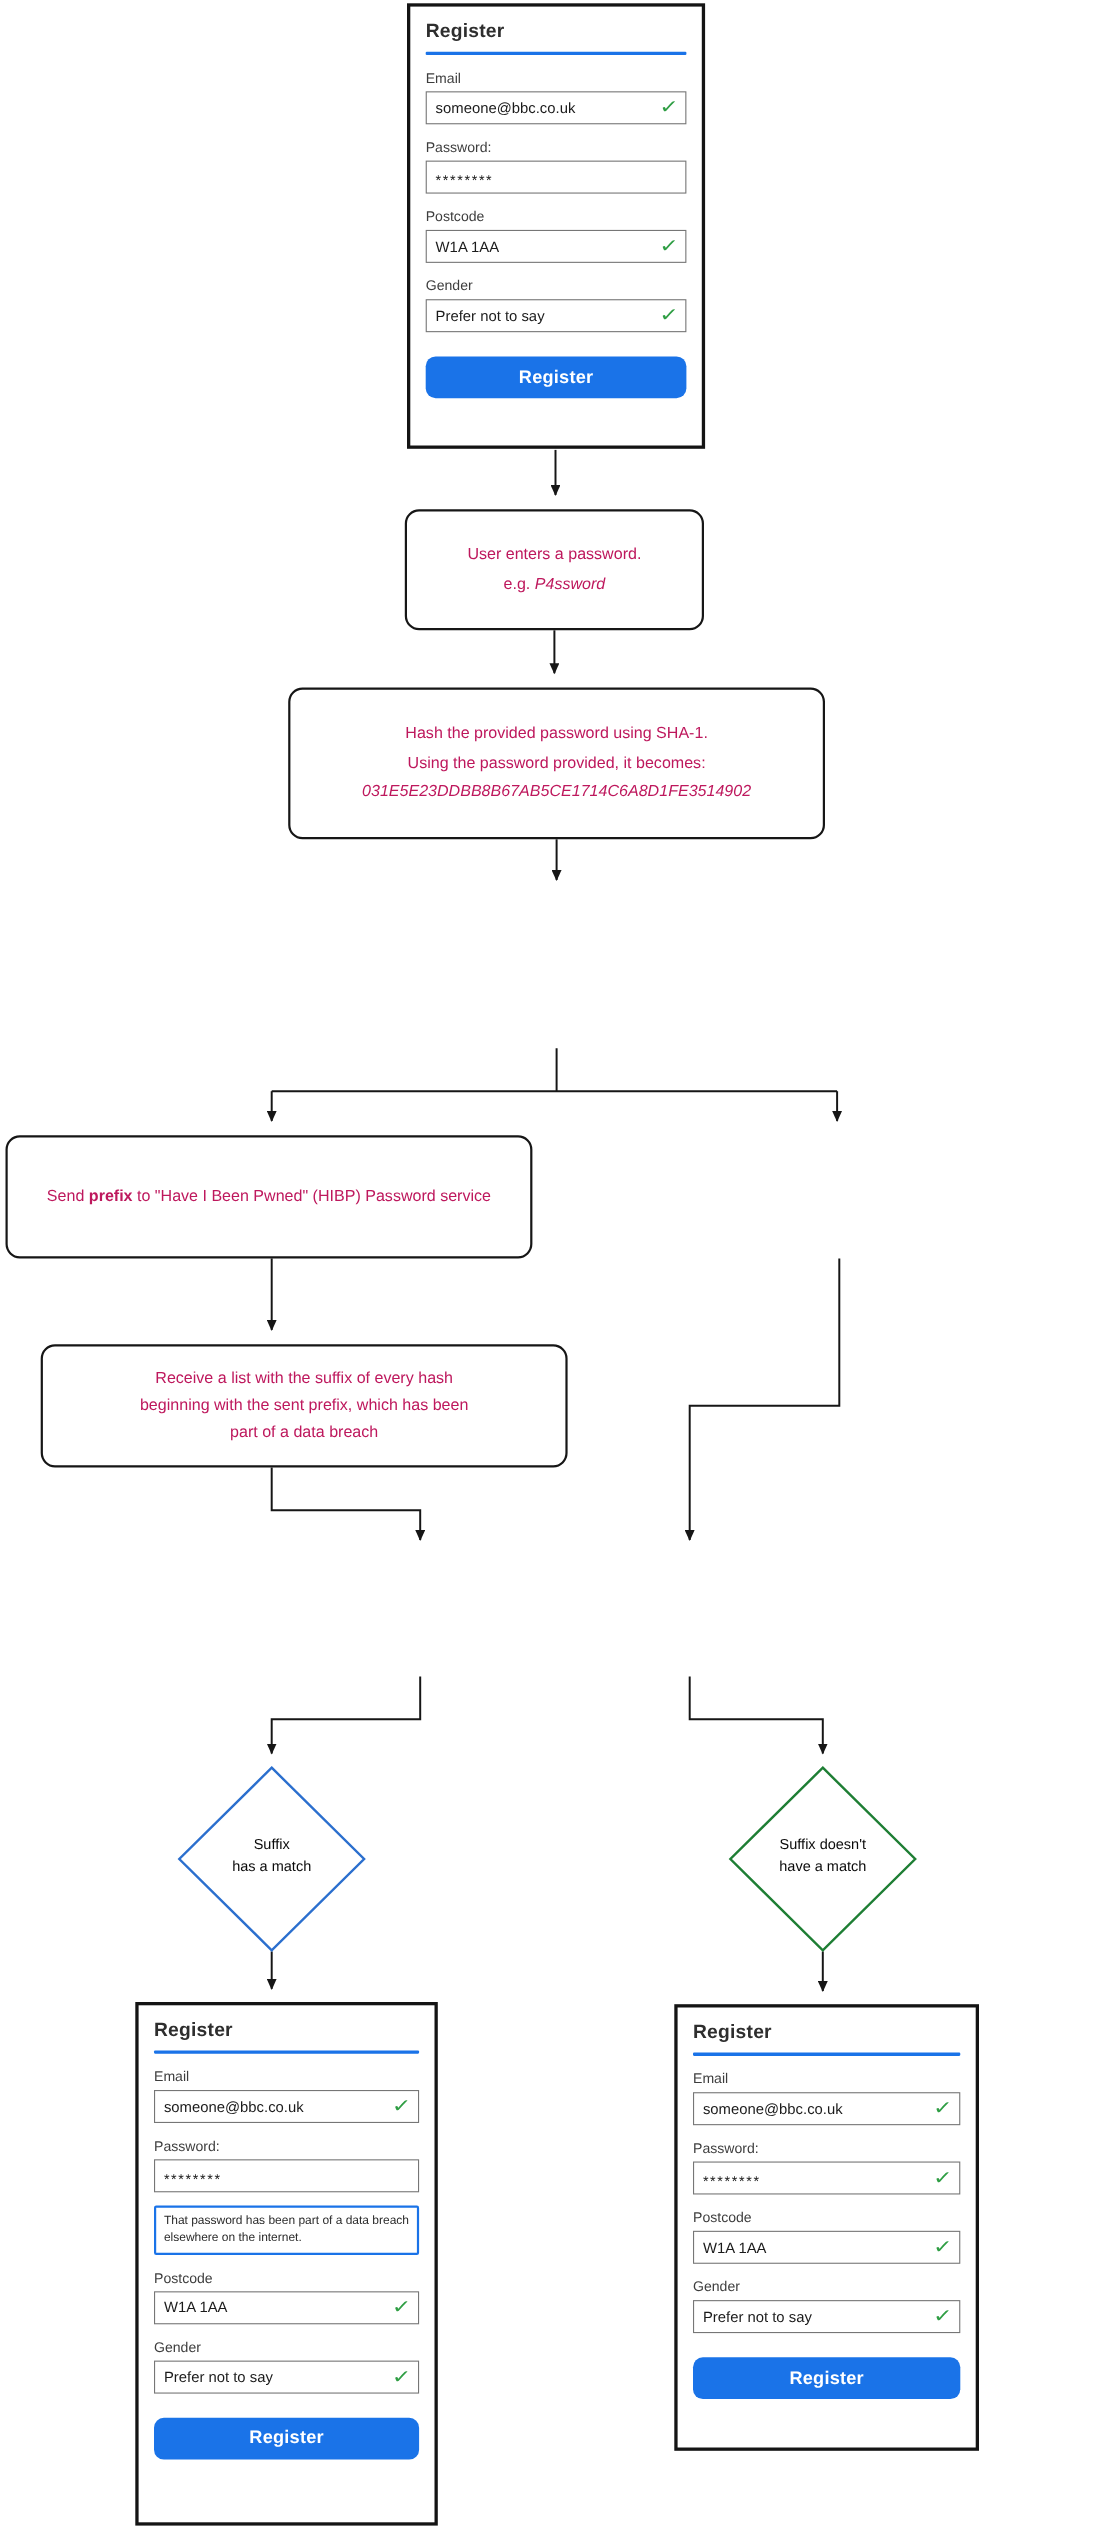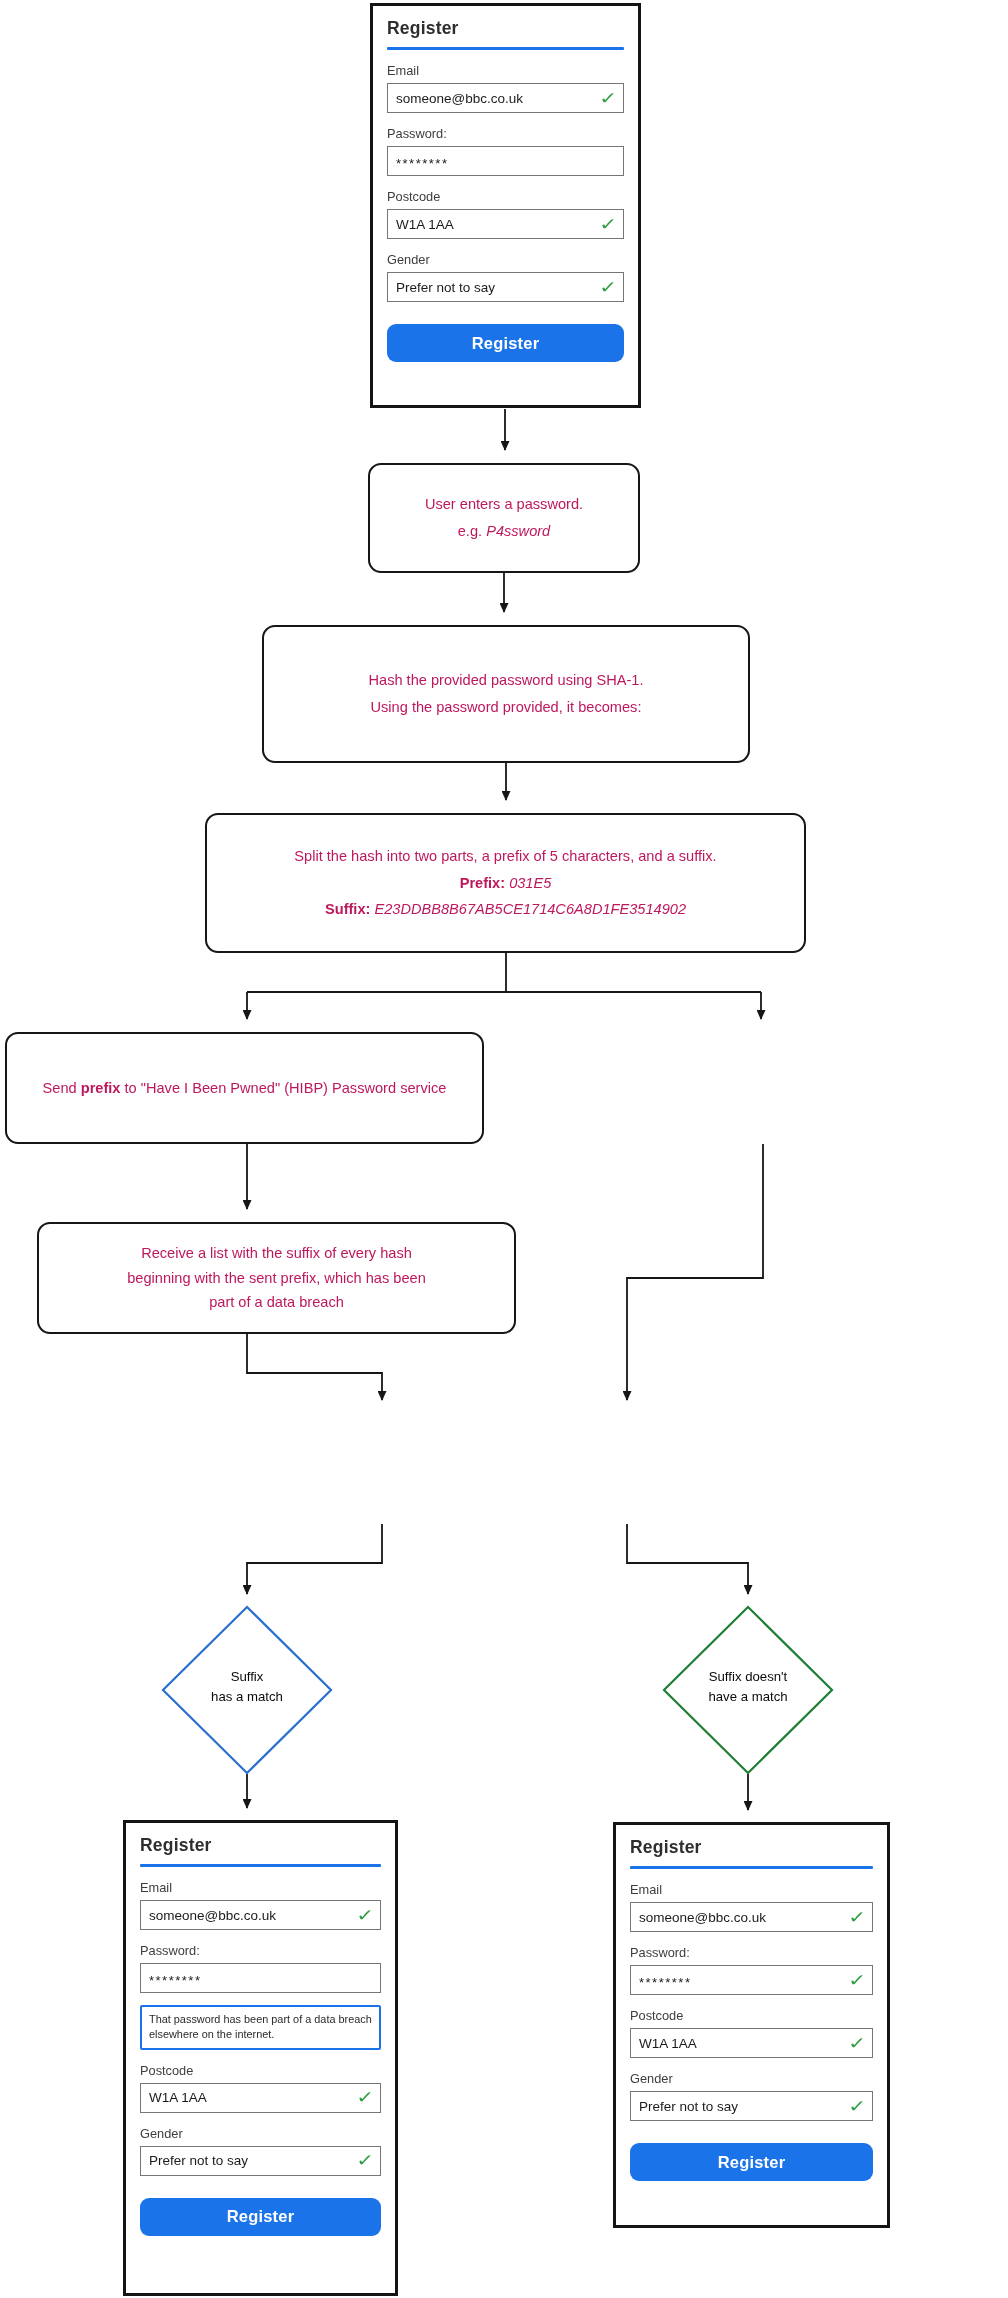--- a/index.html
+++ b/index.html
@@ -106,27 +106,23 @@
   </div>
 
   <div class="flowbox" style="left:368px;top:463px;width:272px;height:110px;">
     <div class="ln">User enters a password.</div>
     <div class="ln"><span>e.g. </span><span class="i">P4ssword</span></div>
   </div>
 
   <div class="flowbox" style="left:262px;top:625px;width:488px;height:138px;">
     <div class="ln">Hash the provided password using SHA-1.</div>
     <div class="ln">Using the password provided, it becomes:</div>
+    <div class="ln i">031E5E23DDBB8B67AB5CE1714C6A8D1FE3514902</div>
   </div>
 
-  <div class="flowbox" style="left:205px;top:813px;width:601px;height:140px;">
-    <div class="ln">Split the hash into two parts, a prefix of 5 characters, and a suffix.</div>
-    <div class="ln"><span class="b">Prefix:</span>&nbsp;<span class="i">031E5</span></div>
-    <div class="ln"><span class="b">Suffix:</span>&nbsp;<span class="i">E23DDBB8B67AB5CE1714C6A8D1FE3514902</span></div>
-  </div>
 
   <div class="flowbox" style="left:5px;top:1032px;width:479px;height:112px;padding:0 28px;">
     <div class="wrap"><span>Send </span><span class="b">prefix</span><span> to "Have I Been Pwned" (HIBP) Password service</span></div>
   </div>
 
 
   <div class="flowbox" style="left:5px;top:1222px;width:479px;height:112px;line-height:1.7;margin-left:32px;">
     <div class="ln">Receive a list with the suffix of every hash</div>
     <div class="ln">beginning with the sent prefix, which has been</div>
     <div class="ln">part of a data breach</div>

